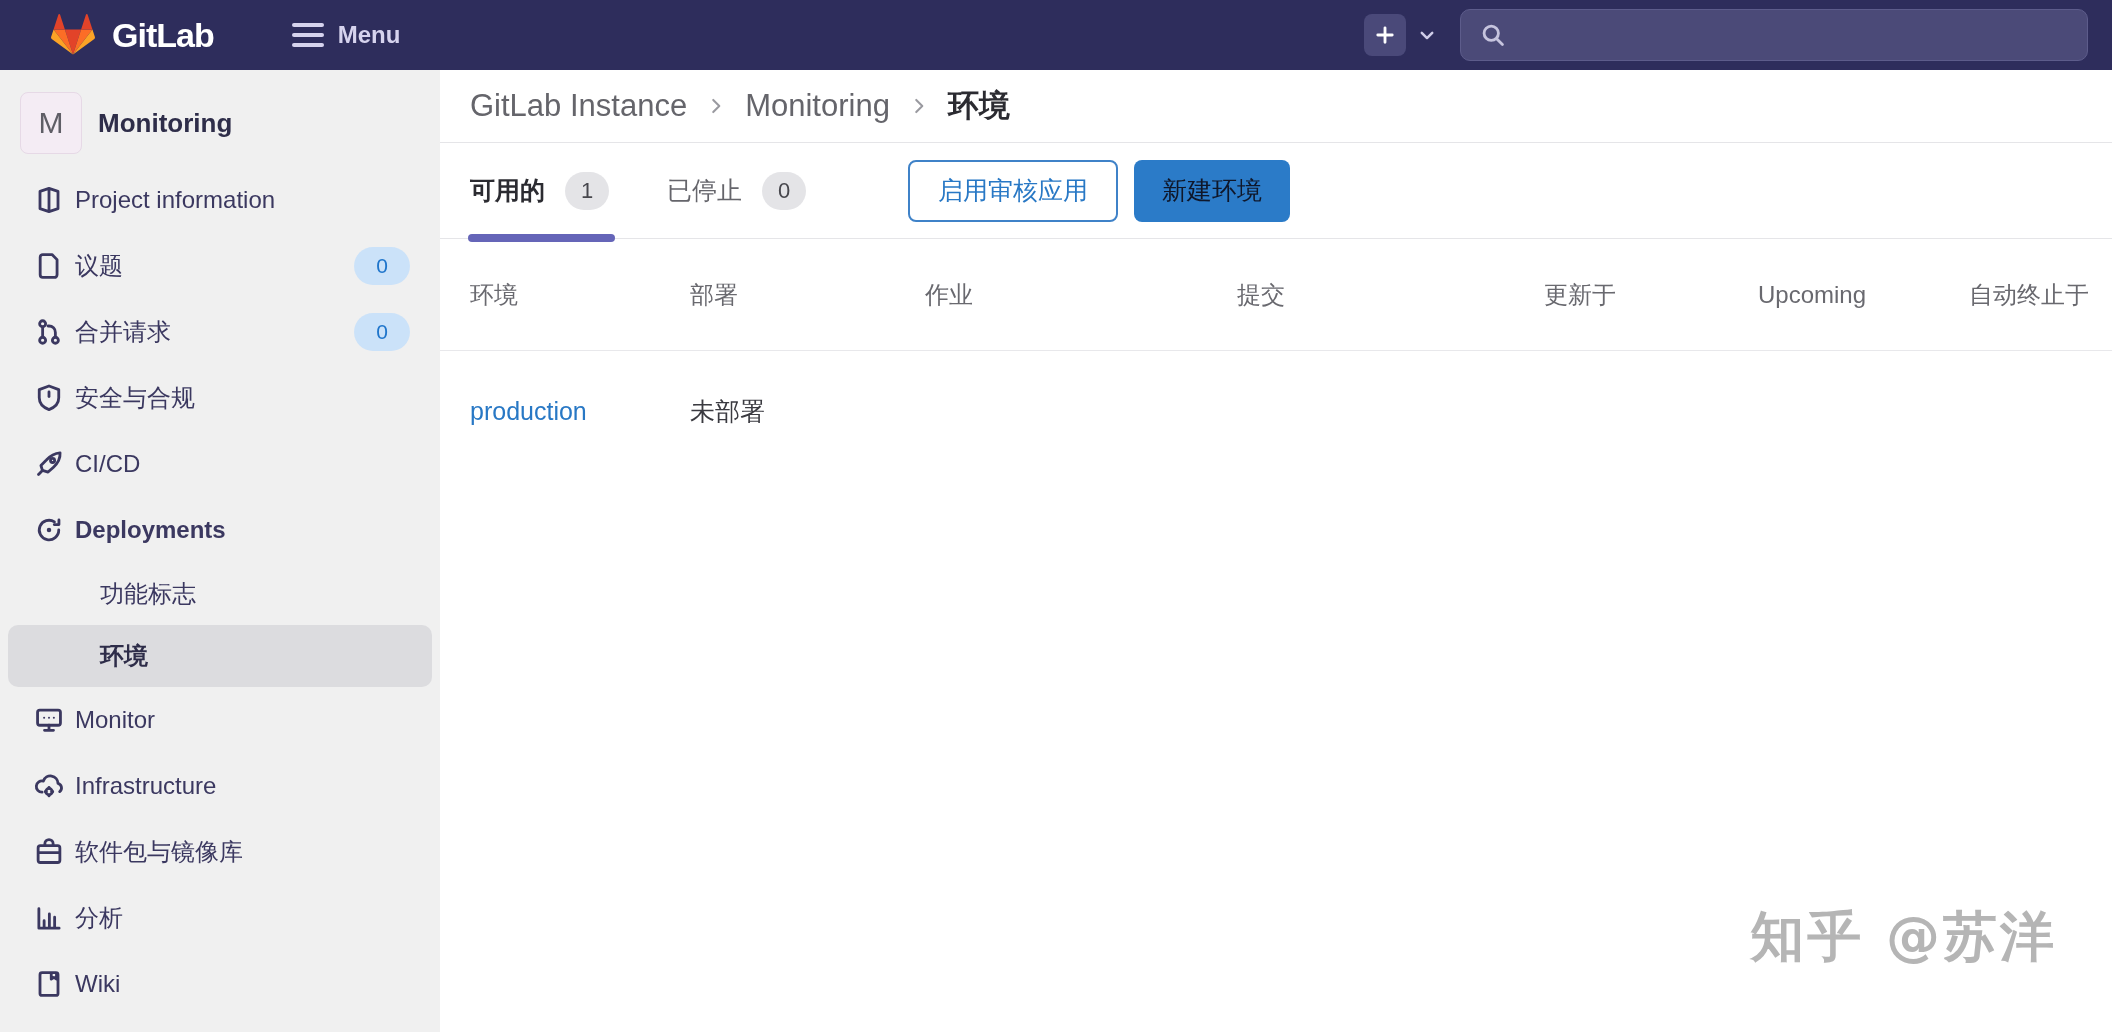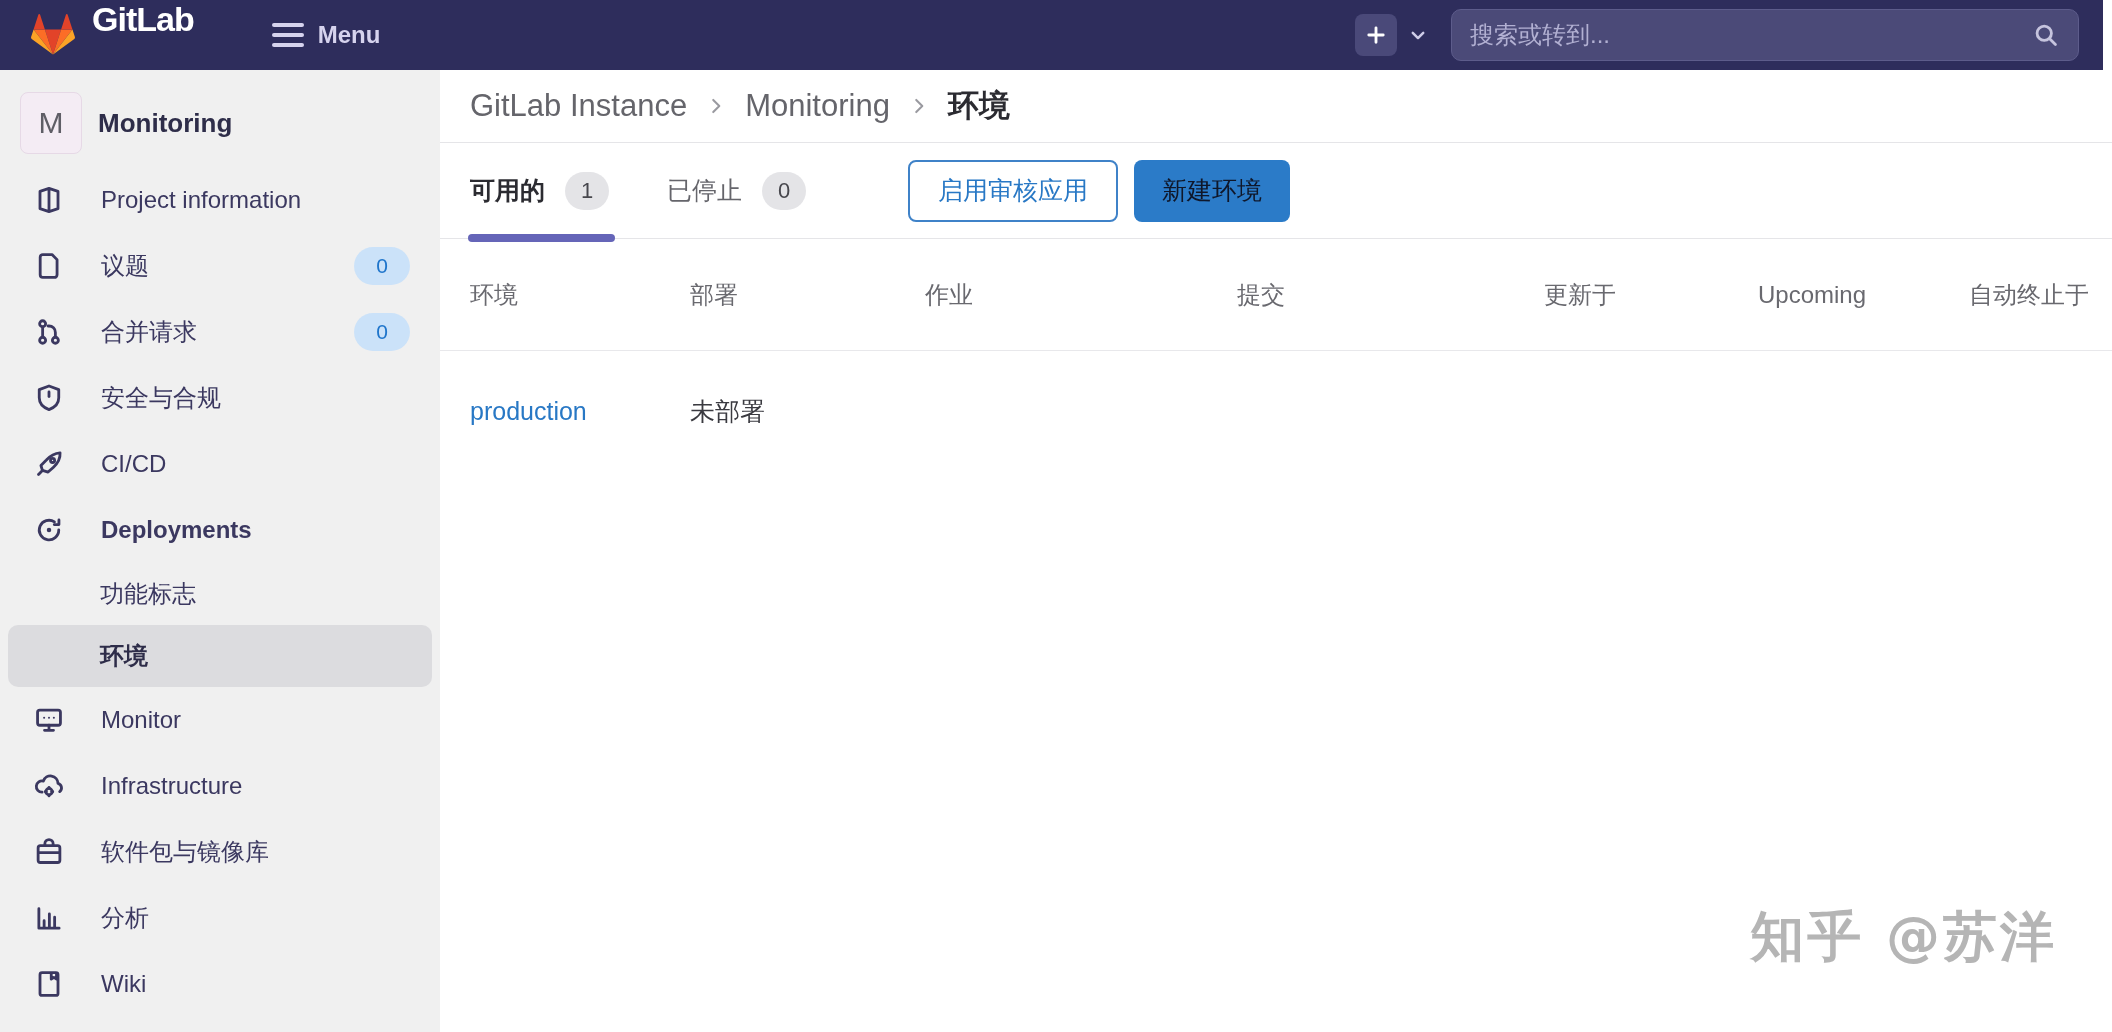--- a/index.html
+++ b/index.html
@@ -4,22 +4,22 @@
 <style>
   * { margin:0; padding:0; box-sizing:border-box; }
   html,body { width:2112px; height:1032px; }
   body {
     font-family:"Liberation Sans","DejaVu Sans",sans-serif;
     background:#ffffff; position:relative; overflow:hidden; color:#33323f;
   }
 
   
   .navbar {
-    position:absolute; top:0; left:0; right:9px; height:70px;
-    background:#2e2d5c; display:flex; 
+    position:absolute; top:0; left:0; right:0; height:70px;
+    background:#2e2d5c; display:flex; align-items:center;padding-left:20px;
   }
   .logo { margin-left:30px; display:flex; align-items:center; }
   .brand { color:#ffffff; font-size:34px; font-weight:700; margin-left:16px; letter-spacing:-1px; }
   .menu-btn { display:flex; align-items:center; gap:14px; margin-left:78px; cursor:pointer; }
   .hamburger { display:flex; flex-direction:column; gap:6px; }
   .hamburger span { display:block; width:32px; height:4px; border-radius:2px; background:#d6d3ee; }
   .menu-label { color:#d6d3ee; font-size:24px; font-weight:700; }
   .nav-right { margin-left:auto; display:flex; align-items:center; margin-right:24px; }
   .plus-box {
     width:42px; height:42px; border-radius:8px; background:#4a4979;
@@ -42,21 +42,21 @@
     background:#f0f0f0;
   }
   .project-head { display:flex; align-items:center; gap:16px; padding:22px 0 13px 20px; }
   .avatar {
     width:62px; height:62px; border-radius:8px; background:#f4ecf4;
     border:1px solid #e6d9e6; color:#5f5e66; font-size:30px;
     display:flex; align-items:center; justify-content:center;
   }
   .project-name { font-size:26px; font-weight:700; color:#2e2d49; }
   .nav-item {
-    height:66px; display:flex; align-items:center; gap:36px;
+    height:66px; display:flex; align-items:center; gap:10px;
     padding-left:33px; color:#3b3860; font-size:24px; font-weight:500;
     position:relative; cursor:pointer;
   }
   .nav-item .icon { width:32px; display:flex; justify-content:center; color:#3b3860; }
   .nav-item.bold { font-weight:700; }
   .badge {
     position:absolute; right:30px; min-width:56px; height:38px; padding:0 14px;
     background:#cbe2f9; color:#1f75cb; font-size:21px; border-radius:19px;
     display:flex; align-items:center; justify-content:center;
   }
@@ -151,21 +151,20 @@
       <svg width="24" height="24" viewBox="0 0 16 16">
         <path d="M8 3.2v9.6M3.2 8h9.6" stroke="#ffffff" stroke-width="1.9" stroke-linecap="round" fill="none"></path>
       </svg>
     </div>
     <div class="chev">
       <svg width="22" height="22" viewBox="0 0 16 16">
         <path d="m4.2 6.4 3.8 3.8 3.8-3.8" stroke="#cfcde8" stroke-width="1.8" fill="none" stroke-linecap="round" stroke-linejoin="round"></path>
       </svg>
     </div>
     <div class="search-box">
-      <input type="text" placeholder="搜索或转到..." style="">
       <svg width="28" height="28" viewBox="0 0 16 16">
         <circle cx="7" cy="7" r="4.1" stroke="#c6c4de" stroke-width="1.6" fill="none"></circle>
         <path d="m10.1 10.1 3.3 3.3" stroke="#c6c4de" stroke-width="1.6" stroke-linecap="round"></path>
       </svg>
     </div>
   </div>
 </header>
 
 <aside class="sidebar">
   <div class="project-head">

